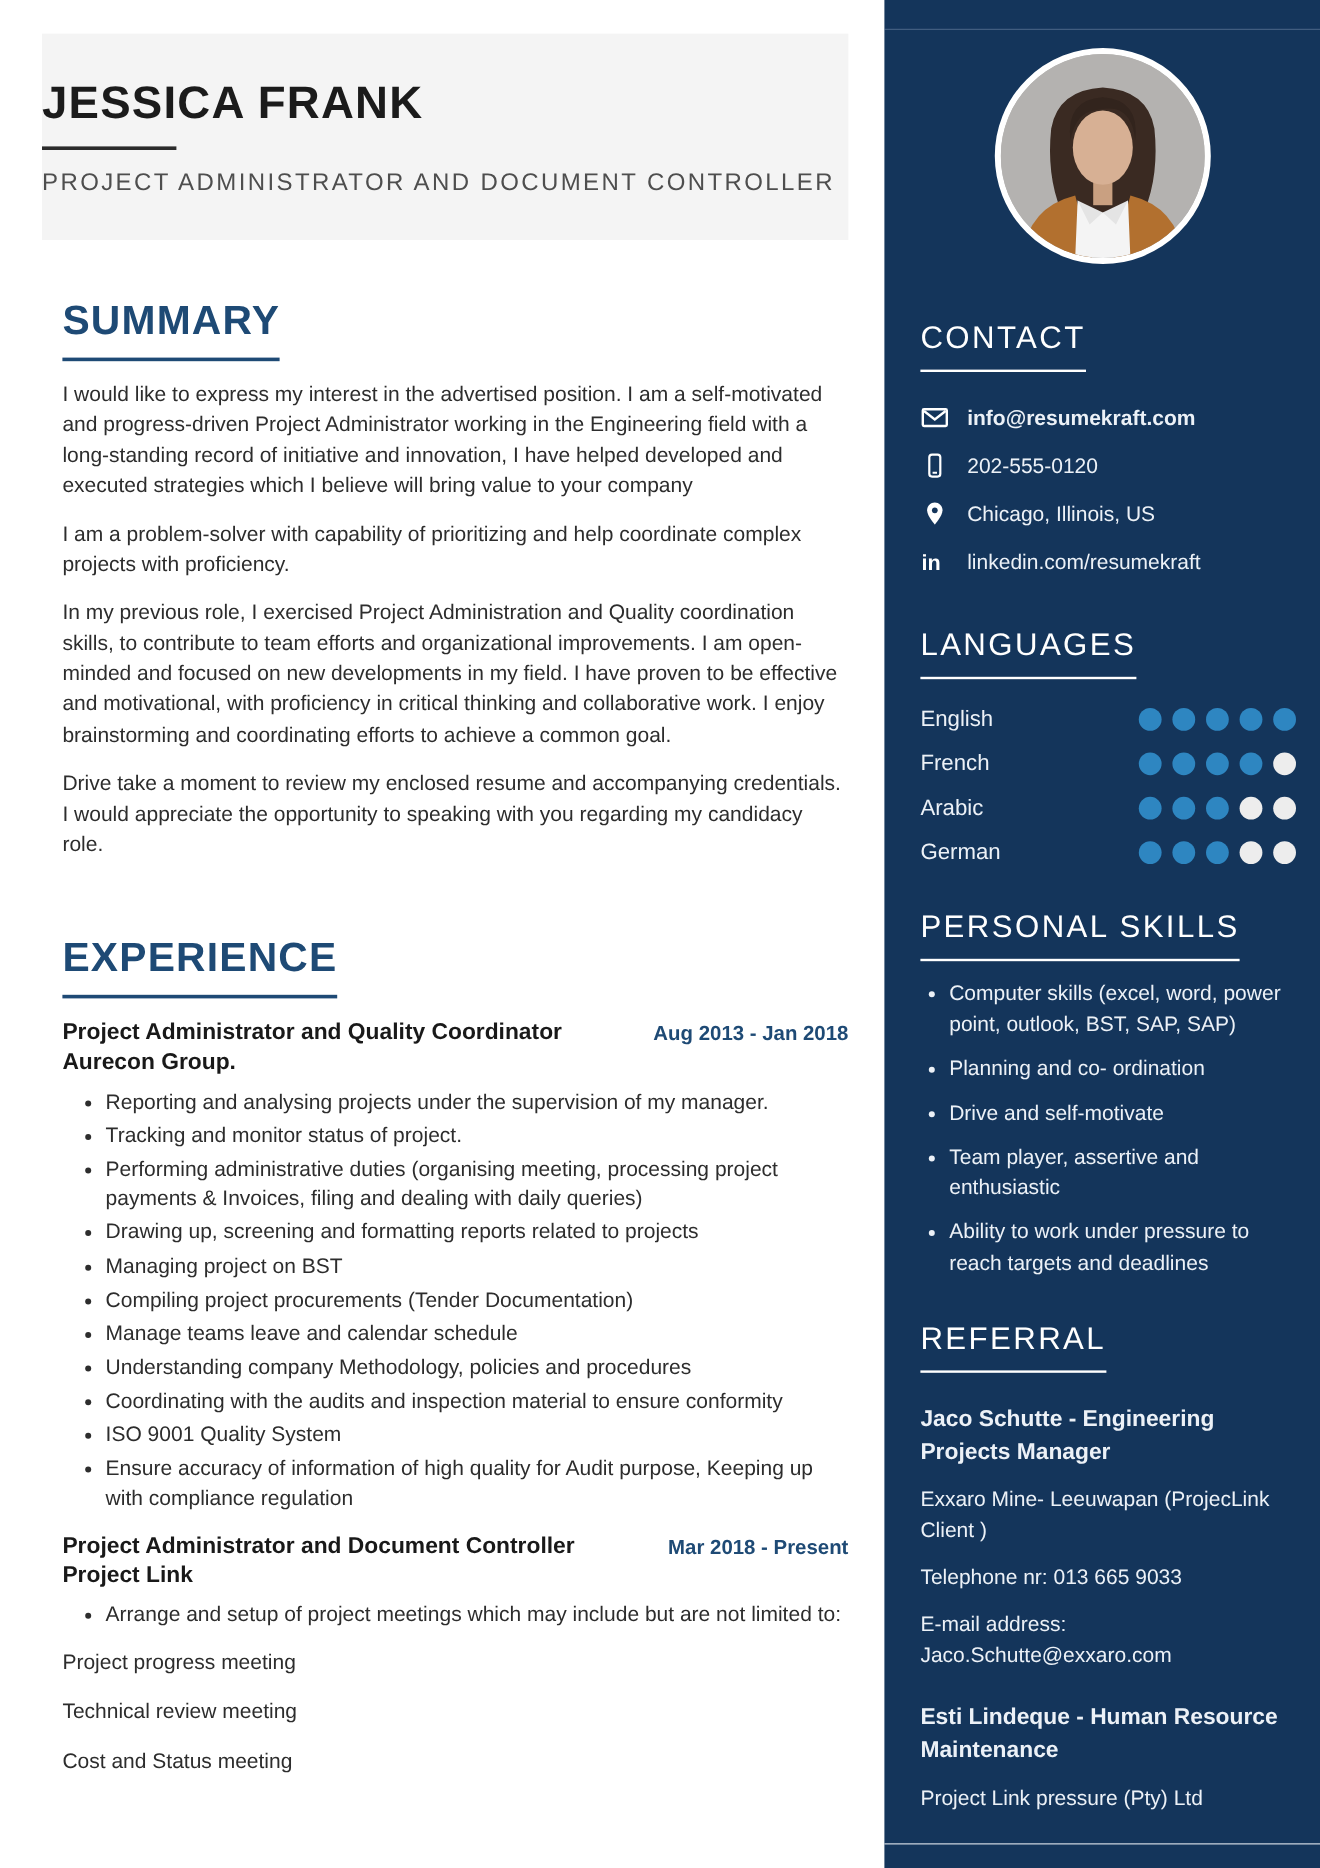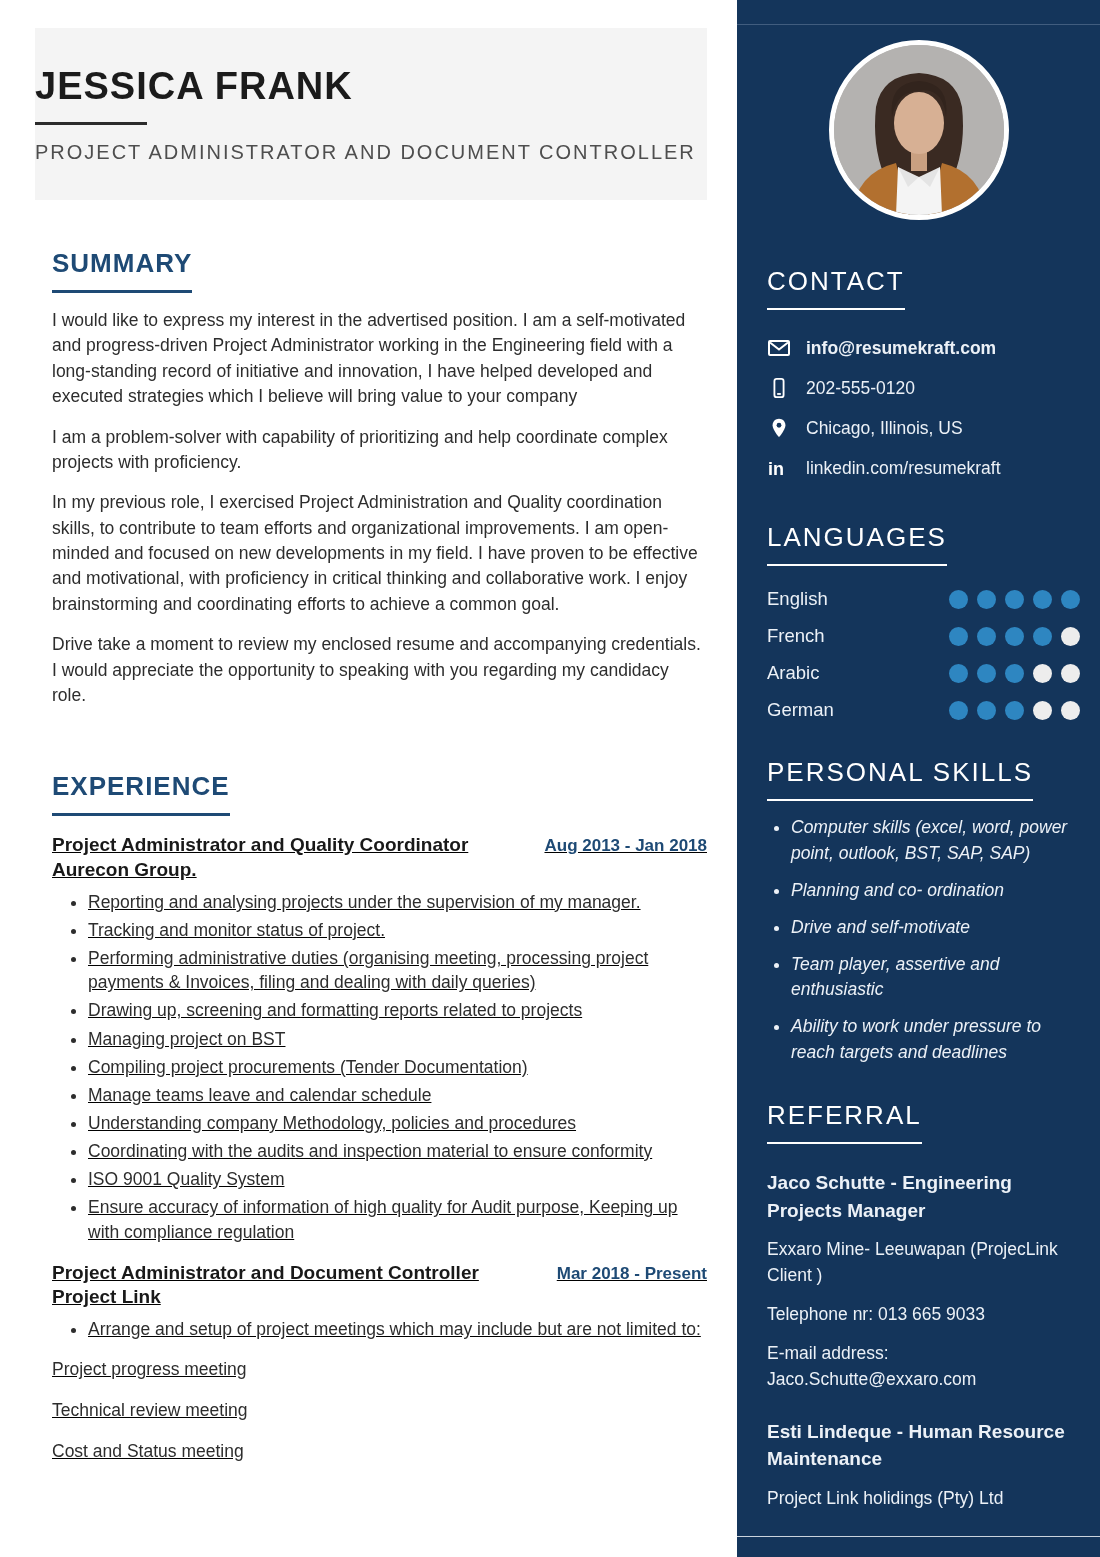--- a/index.html
+++ b/index.html
@@ -11,25 +11,25 @@
   .page{position:relative; width:1100px; height:1557px; background:#fff; overflow:hidden;}
 
   
   .left{position:absolute; left:0; top:0; width:737px; padding:0 30px 0 52px;}
   .header-box{margin:28px 0 0 -17px; width:672px; height:172px; background:var(--header-box);
     display:flex; flex-direction:column; justify-content:center;}
   .cand-name{font-size:38px; font-weight:bold; letter-spacing:1px; margin:0; color:#1b1b1b;}
   .name-divider{width:112px; height:3px; background:#2b2b2b; margin:14px 0 16px;}
   .cand-title{font-size:20px; color:#4e4e4e; letter-spacing:2px;}
 
-  .lhead{display:inline-block; font-size:26px; color:var(--navy); letter-spacing:1px;
+  .lhead{display:inline-block; font-size:34px; color:var(--navy); letter-spacing:1px;
     margin:48px 0 0; padding-bottom:11px; border-bottom:3px solid var(--navy); font-weight:bold;}
   .para{font-size:17.5px; line-height:1.45; color:#2d2d2d; margin:15px 0; max-width:660px;}
 
-  .job{margin-top:18px;text-decoration:underline;}
+  .job{margin-top:18px;}
   .job-head{display:flex; align-items:flex-start;}
   .jtitle{font-size:19px; font-weight:bold; color:#191919; line-height:1.2; width:480px;}
   .jdate{margin-left:auto; font-size:17px; font-weight:bold; color:var(--navy); white-space:nowrap; padding-top:2px;}
   .jcompany{font-size:19px; font-weight:bold; color:#191919; line-height:1.2; margin-top:2px;}
   .jbullets{margin:8px 0 0; padding-left:36px; list-style:disc;}
   .jbullets li{font-size:17.5px; line-height:1.38; color:#2d2d2d; margin:4px 0; max-width:620px;}
   .jpara{font-size:17.5px; color:#2d2d2d; margin:17px 0; line-height:1.35;}
 
   
   .sidebar{position:absolute; left:737px; top:0; width:363px; height:1557px;
@@ -50,21 +50,21 @@
   .contact-row:first-of-type{margin-top:26px;font-weight:bold;}
   .cicon{width:24px; height:24px; flex:none; display:flex; align-items:center; justify-content:center;}
 
   .lang-row{display:flex; align-items:center; margin:15px 0; font-size:18.5px;}
   .lang-row:first-of-type{margin-top:22px;}
   .dots{margin-left:auto; display:flex; gap:9px;}
   .dot{width:19px; height:19px; border-radius:50%;}
   .dot.on{background:var(--dot-on);}
   .dot.off{background:var(--dot-off);}
 
-  .skills{margin:14px 0 0; padding-left:24px; list-style:disc;font-style:italic;}
+  .skills{margin:14px 0 0; padding-left:24px; list-style:disc;}
   .skills li{font-size:17.5px; line-height:1.48; margin:11px 0;}
 
   .ref-name{font-size:19px; font-weight:bold; line-height:1.45; margin:25px 0 0; max-width:300px;}
   .ref-line{font-size:17.5px; line-height:1.48; margin:13px 0 0; max-width:300px;}
   .bottom-divider{border-top:1px solid rgba(235,240,245,.85); margin:24px -20px 0 -30px;}
 </style>
 </head>
 <body>
 
 <div class="page">
@@ -244,19 +244,19 @@
       </div>
 
       <div class="sec-referral">
         <h2 class="shead">REFERRAL</h2>
         <div id="referral-list">
             <div class="ref-name">Jaco Schutte - Engineering Projects Manager</div>
             <p class="ref-line">Exxaro Mine- Leeuwapan (ProjecLink Client )</p>
             <p class="ref-line">Telephone nr: 013 665 9033</p>
             <p class="ref-line">E-mail address: Jaco.Schutte@exxaro.com</p>
             <div class="ref-name">Esti Lindeque - Human Resource Maintenance</div>
-            <p class="ref-line">Project Link holidings (Pty) Ltd</p>
+            <p class="ref-line">Project Link pressure (Pty) Ltd</p>
           </div>
         <div class="bottom-divider"></div>
       </div>
     </div>
   </aside>
 </div>
 
 </body></html>

